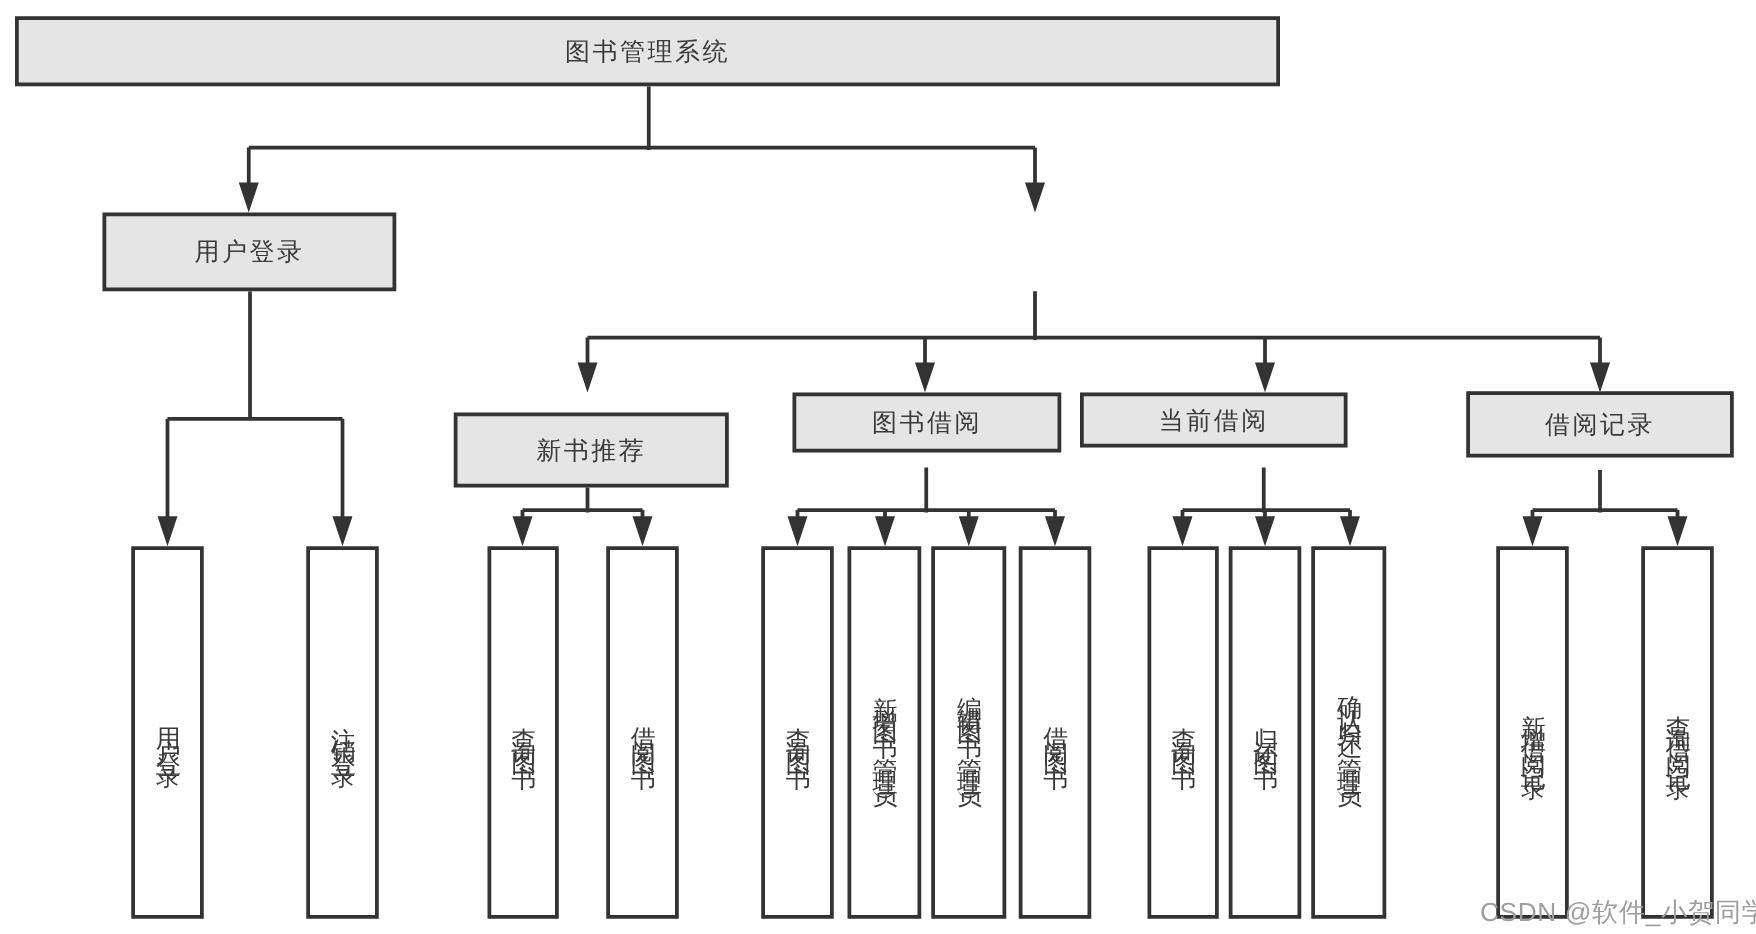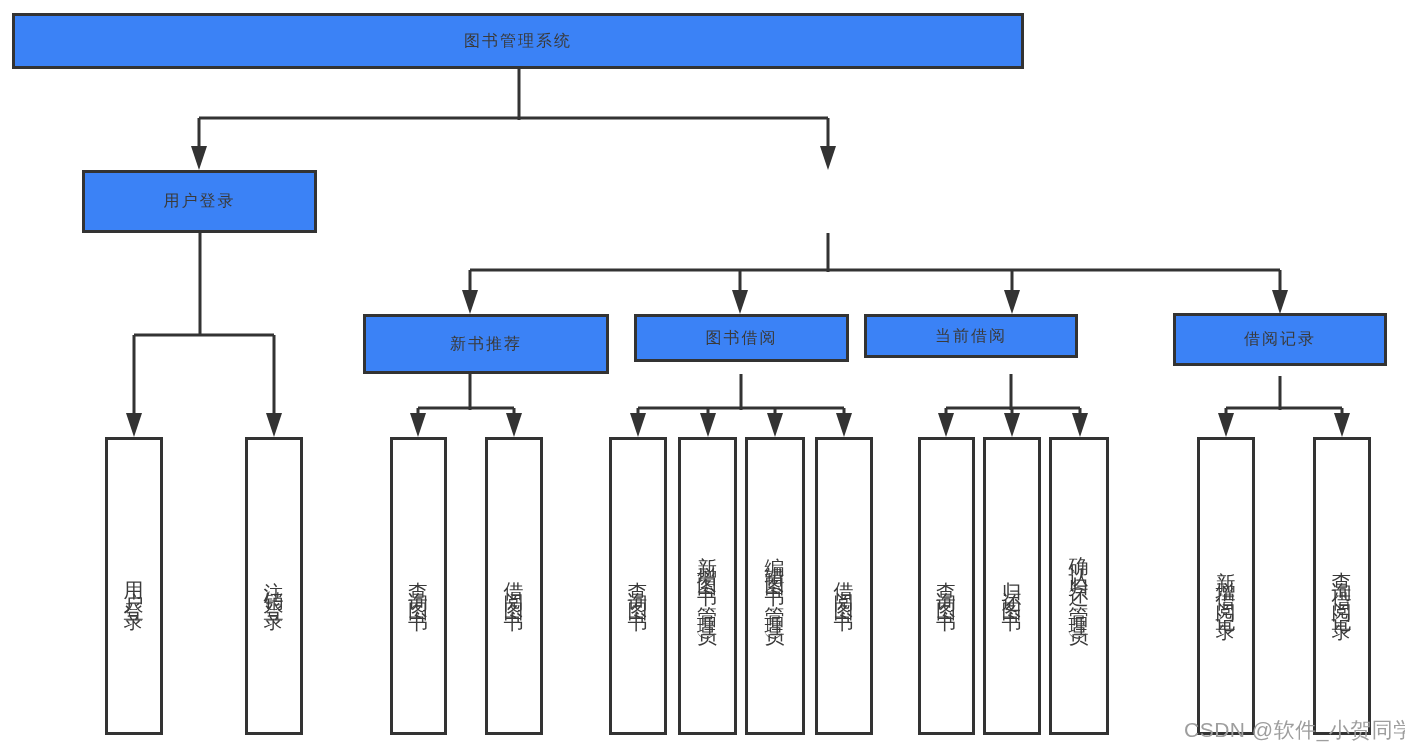--- a/index.html
+++ b/index.html
@@ -14,25 +14,25 @@
   }
   .connectors{
     position:absolute;
     left:0;top:0;
     width:1405px;height:747px;
   }
   .node{
     position:absolute;
     box-sizing:border-box;
     border:3px solid #333333;
-    background:#3b82f6;
+    background:#e5e5e5;
     display:flex;
     align-items:center;
     justify-content:center;
-    font-size:16px;
+    font-size:20px;
     letter-spacing:2px;
     white-space:nowrap;
     z-index:2;
   }
   .leaf{
     position:absolute;
     top:437px;
     height:298px;
     box-sizing:border-box;
     border:3px solid #333333;
@@ -95,21 +95,21 @@
   </svg>
 
   <div class="node" style="left:12px;top:13px;width:1012px;height:56px;">
     <span>图书管理系统</span>
   </div>
 
   <div class="node" style="left:82px;top:170px;width:235px;height:63px;">
     <span>用户登录</span>
   </div>
 
-  <div class="node" style="left:363px;top:314px;width:246px;height:60px;">
+  <div class="node" style="left:363px;top:330px;width:220px;height:60px;">
     <span>新书推荐</span>
   </div>
   <div class="node" style="left:634px;top:314px;width:215px;height:48px;">
     <span>图书借阅</span>
   </div>
   <div class="node" style="left:864px;top:314px;width:214px;height:44px;">
     <span>当前借阅</span>
   </div>
   <div class="node" style="left:1173px;top:313px;width:214px;height:53px;">
     <span>借阅记录</span>

